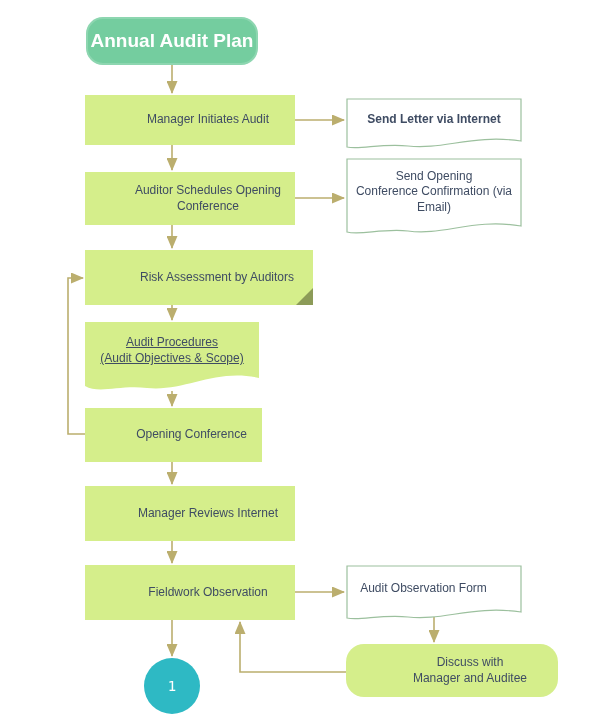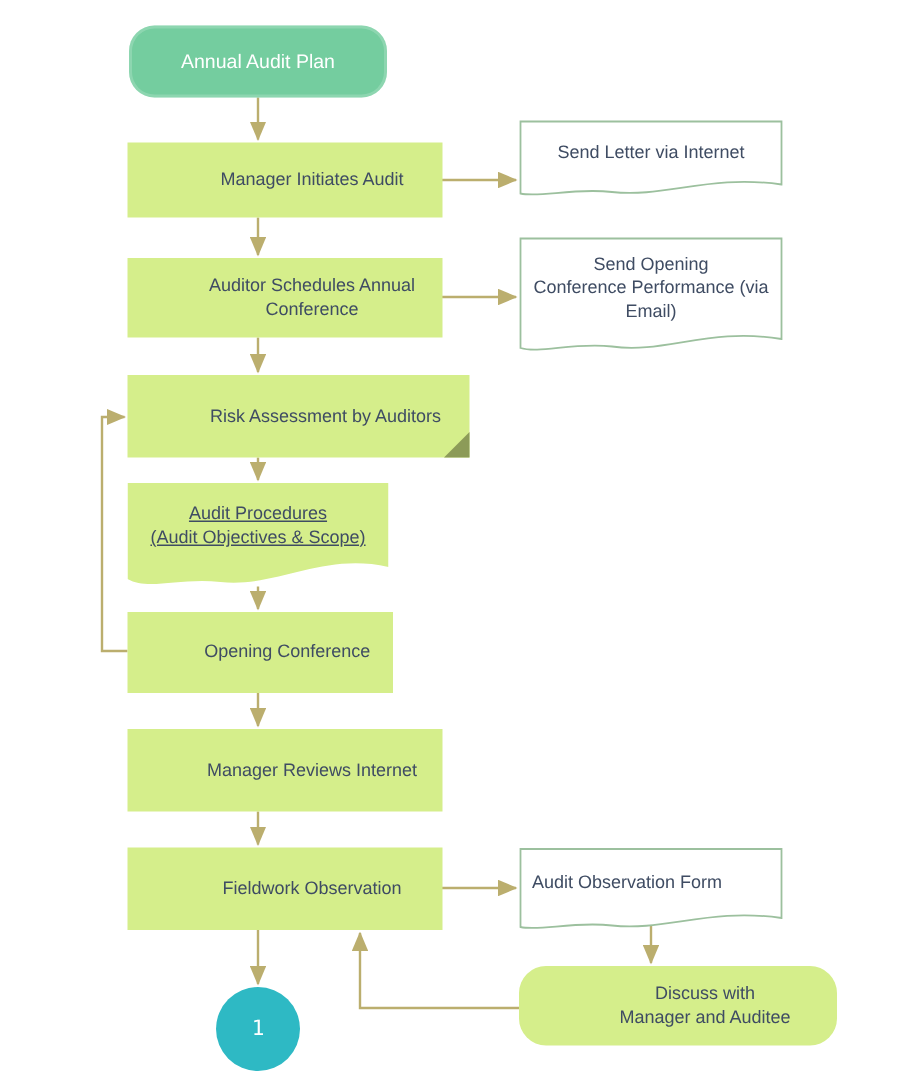--- a/index.html
+++ b/index.html
@@ -17,21 +17,21 @@
     position:relative;width:614px;height:725px;background:#fff;overflow:hidden;
     font-family:"Liberation Sans","DejaVu Sans",sans-serif;
   }
   .edges-svg{position:absolute;left:0;top:0;pointer-events:none;}
   .edge{stroke:var(--c-connector);stroke-width:1.6;fill:none;}
   .arrowhead{fill:var(--c-connector);}
   .node{position:absolute;display:flex;align-items:center;justify-content:center;
         text-align:center;color:var(--c-text);font-size:12px;line-height:1.3;
         white-space:pre-line;}
   .terminator{background:var(--c-terminator);border-radius:17px;color:#fff;
-        font-size:13px;font-weight:normal;box-shadow:inset 0 0 0 2px rgba(255,255,255,0.18);}
+        font-size:19px;font-weight:bold;box-shadow:inset 0 0 0 2px rgba(255,255,255,0.18);}
   .process{background:var(--c-process);padding-left:36px;}
   .docnode{background:transparent;}
   .docnode svg{position:absolute;left:0;top:0;}
   .doc-label{position:absolute;left:0;right:0;display:flex;align-items:center;
         justify-content:center;text-align:center;white-space:pre-line;}
   .fold{position:absolute;right:0;bottom:0;width:0;height:0;
         border-left:17px solid transparent;border-bottom:17px solid var(--c-fold);}
   .circle-node{background:var(--c-circle);border-radius:50%;color:#fff;
         font-family:"DejaVu Sans Mono",monospace;font-size:14px;}
 </style>
@@ -63,38 +63,38 @@
   </svg>
 
   <div class="node terminator" style="left:86px;top:17px;width:172px;height:48px;">
     <span>Annual Audit Plan</span>
   </div>
 
   <div class="node process" style="left:85px;top:95px;width:174px;height:50px;">
     <span>Manager Initiates Audit</span>
   </div>
 
-  <div class="node docnode" style="left:346px;top:80px;width:176px;height:58px;">
+  <div class="node docnode" style="left:346px;top:98px;width:176px;height:58px;font-weight:bold;">
     <svg width="176" height="58" viewBox="0 0 176 58">
       <path d="M1,1 L175,1 L175,43 C127,36 97,52 62,48 C36,45 14,52 1,49 Z" fill="var(--c-doc-fill)" stroke="var(--c-doc-border)" stroke-width="1.2"></path>
     </svg>
     <div class="doc-label" style="top:0;height:43px;">Send Letter via Internet</div>
   </div>
 
   <div class="node process" style="left:85px;top:172px;width:174px;height:53px;">
-    <span>Auditor Schedules Annual
+    <span>Auditor Schedules Opening
 Conference</span>
   </div>
 
   <div class="node docnode" style="left:346px;top:158px;width:176px;height:82px;">
     <svg width="176" height="82" viewBox="0 0 176 82">
       <path d="M1,1 L175,1 L175,68 C127,60 97,78 62,73 C36,70 14,78 1,74 Z" fill="var(--c-doc-fill)" stroke="var(--c-doc-border)" stroke-width="1.2"></path>
     </svg>
     <div class="doc-label" style="top:0;height:68px;">Send Opening
-Conference Performance (via
+Conference Confirmation (via
 Email)</div>
   </div>
 
   <div class="node process" style="left:85px;top:250px;width:192px;height:55px;">
     <span>Risk Assessment by Auditors</span>
     <span class="fold"></span>
   </div>
 
   <div class="node docnode" style="left:85px;top:322px;width:174px;height:70px;">
     <svg width="174" height="70" viewBox="0 0 174 70">
@@ -109,21 +109,21 @@
   </div>
 
   <div class="node process" style="left:85px;top:486px;width:174px;height:55px;">
     <span>Manager Reviews Internet</span>
   </div>
 
   <div class="node process" style="left:85px;top:565px;width:174px;height:55px;">
     <span>Fieldwork Observation</span>
   </div>
 
-  <div class="node docnode" style="left:346px;top:565px;width:144px;height:58px;">
+  <div class="node docnode" style="left:346px;top:565px;width:144px;height:58px;padding-left:11px;">
     <svg width="176" height="58" viewBox="0 0 176 58">
       <path d="M1,1 L175,1 L175,47 C127,40 97,56 62,52 C36,49 14,56 1,53 Z" fill="var(--c-doc-fill)" stroke="var(--c-doc-border)" stroke-width="1.2"></path>
     </svg>
     <div class="doc-label" style="top:0;height:47px;">Audit Observation Form</div>
   </div>
 
   <div class="node process" style="left:346px;top:644px;width:176px;height:53px;border-radius:18px;">
     <span>Discuss with
 Manager and Auditee</span>
   </div>

